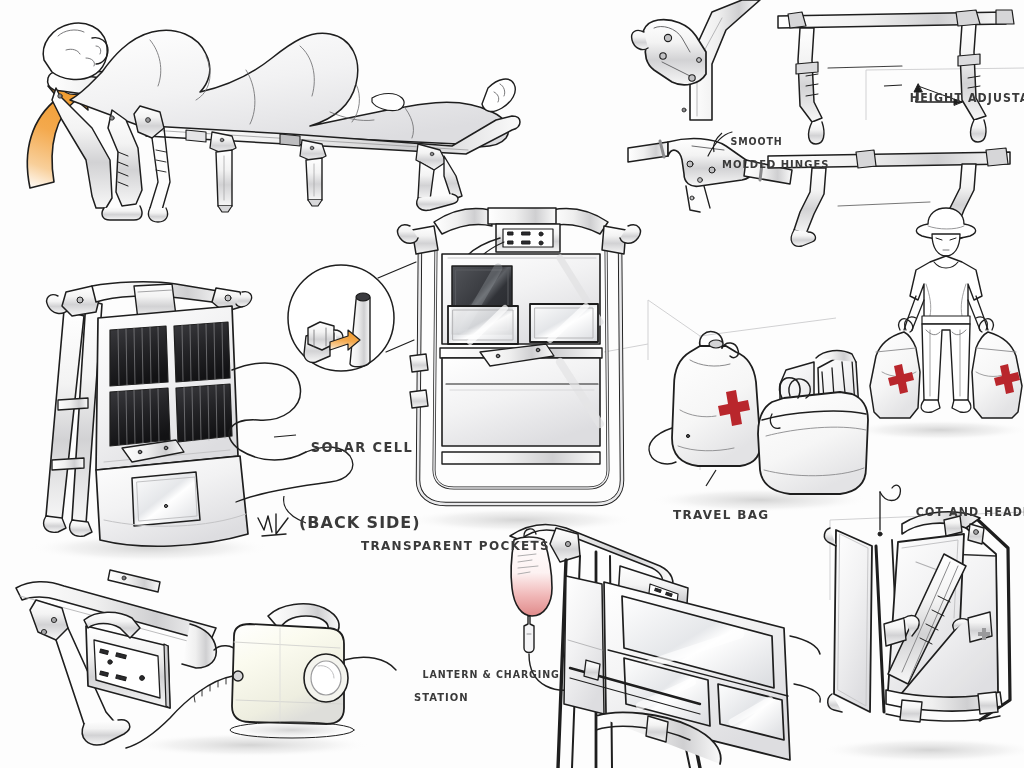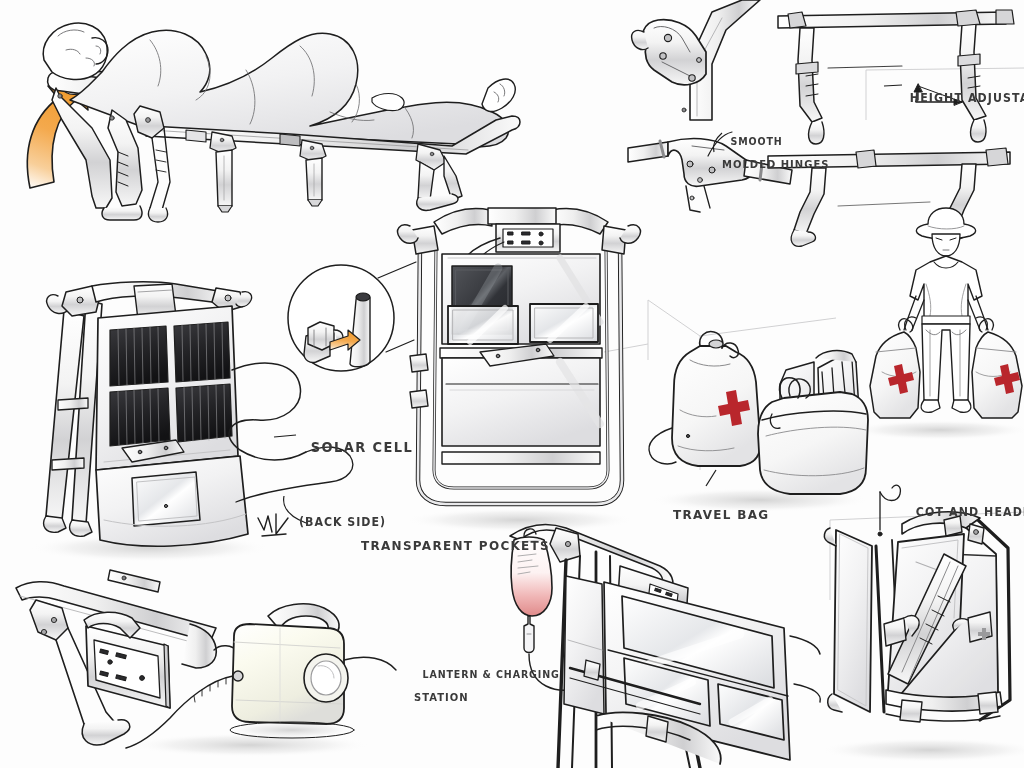--- a/index.html
+++ b/index.html
@@ -822,21 +822,21 @@
   <span>Height Adjustable</span>
 </div>
 
 <div class="anno small" style="left:722px;top:124px;">
   <span>Smooth</span>
   <span class="sub">Molded Hinges</span>
 </div>
 
 <div class="anno" style="left:299px;top:427px;font-size:13px;letter-spacing:1.4px;">
   <span>Solar Cell</span>
-  <span class="sub" style="font-size:11px;margin-top:46px;">(Back side)</span>
+  <span class="sub" style="font-size:16px;margin-top:46px;">(Back side)</span>
 </div>
 
 <div class="anno" style="left:350px;top:526px;font-size:12px;letter-spacing:1.3px;">
   <span>Transparent Pockets</span>
 </div>
 
 <div class="anno" style="left:662px;top:495px;font-size:12px;letter-spacing:1.3px;">
   <span>Travel Bag</span>
 </div>
 

